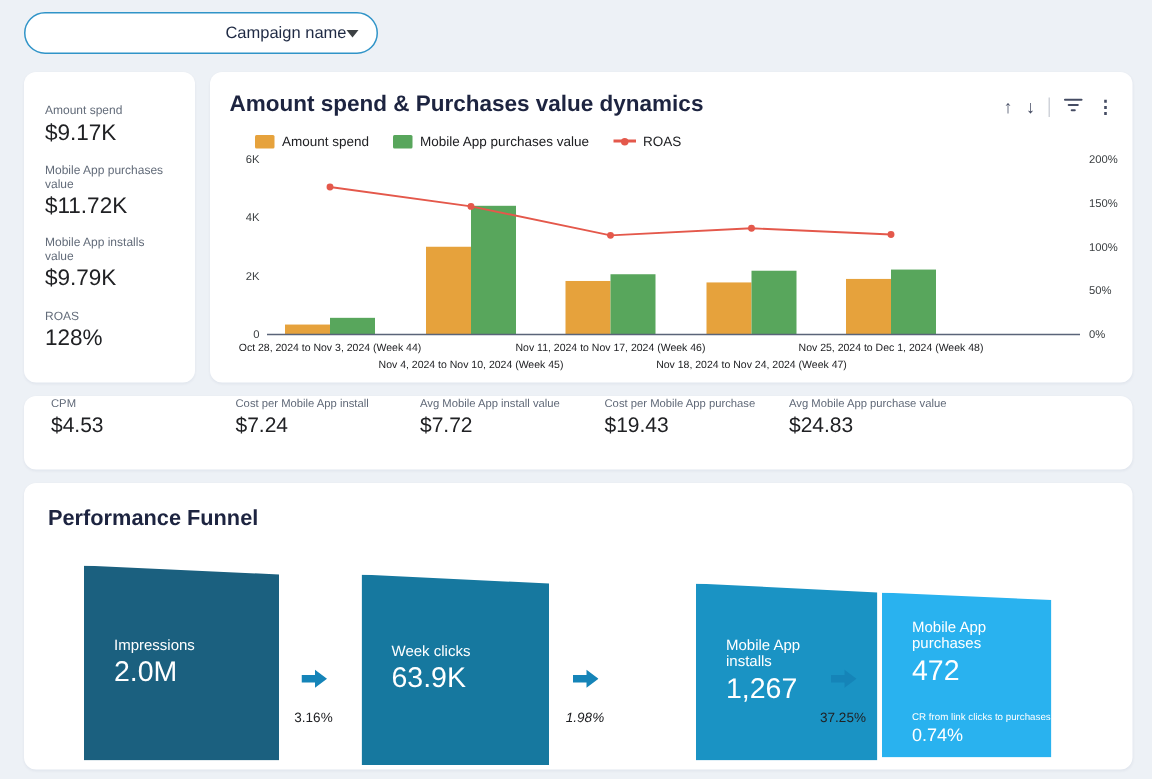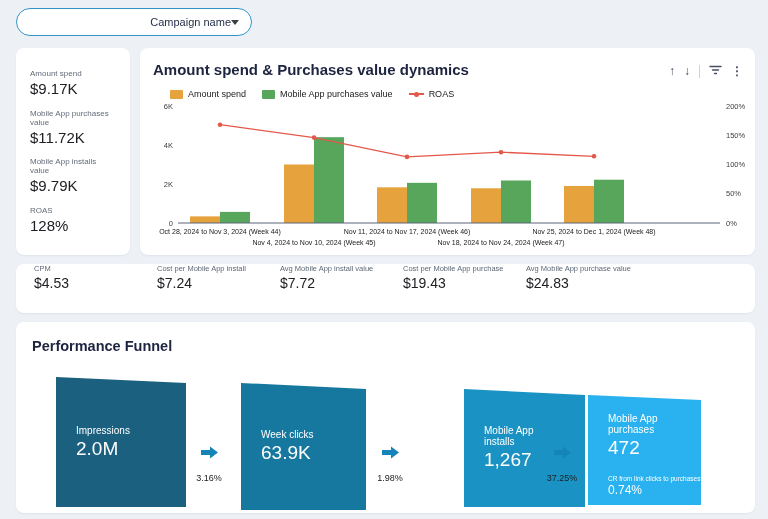--- a/index.html
+++ b/index.html
@@ -54,21 +54,21 @@
   .step-sub-value { font-size:12px; }
   .arrow-group { position:absolute; width:56px; display:flex; flex-direction:column; align-items:center; }
   .arrow-icon { margin-bottom:14px; }
   .conv-pct { font-size:9px; color:#202124; }
 
   .s1 { left:40px;  top:55px; width:130px; height:130px; clip-path:polygon(0 0,100% 6px,100% 100%,0 100%);justify-content:center; }
   .s2 { left:225px; top:61px; width:125px; height:127px; clip-path:polygon(0 0,100% 6px,100% 100%,0 100%); }
   .s3 { left:403px; top:67px; width:121px; height:118px; clip-path:polygon(0 0,100% 6px,100% 100%,0 100%); }
   .s4 { left:572px; top:73px; width:113px; height:110px; clip-path:polygon(0 0,100% 5px,100% 100%,0 100%); }
   .ag1 { left:165px; top:124px; }
-  .ag2 { left:346px; top:124px; }
+  .ag2 { left:346px; top:124px;font-style:italic; }
   .ag3 { left:518px; top:124px; }
 </style>
 </head>
 <body>
 
 <div class="filters">
   <div class="dropdown">
     <span class="dd-label">Campaign name</span>
     <span class="dd-caret"></span>
   </div>

